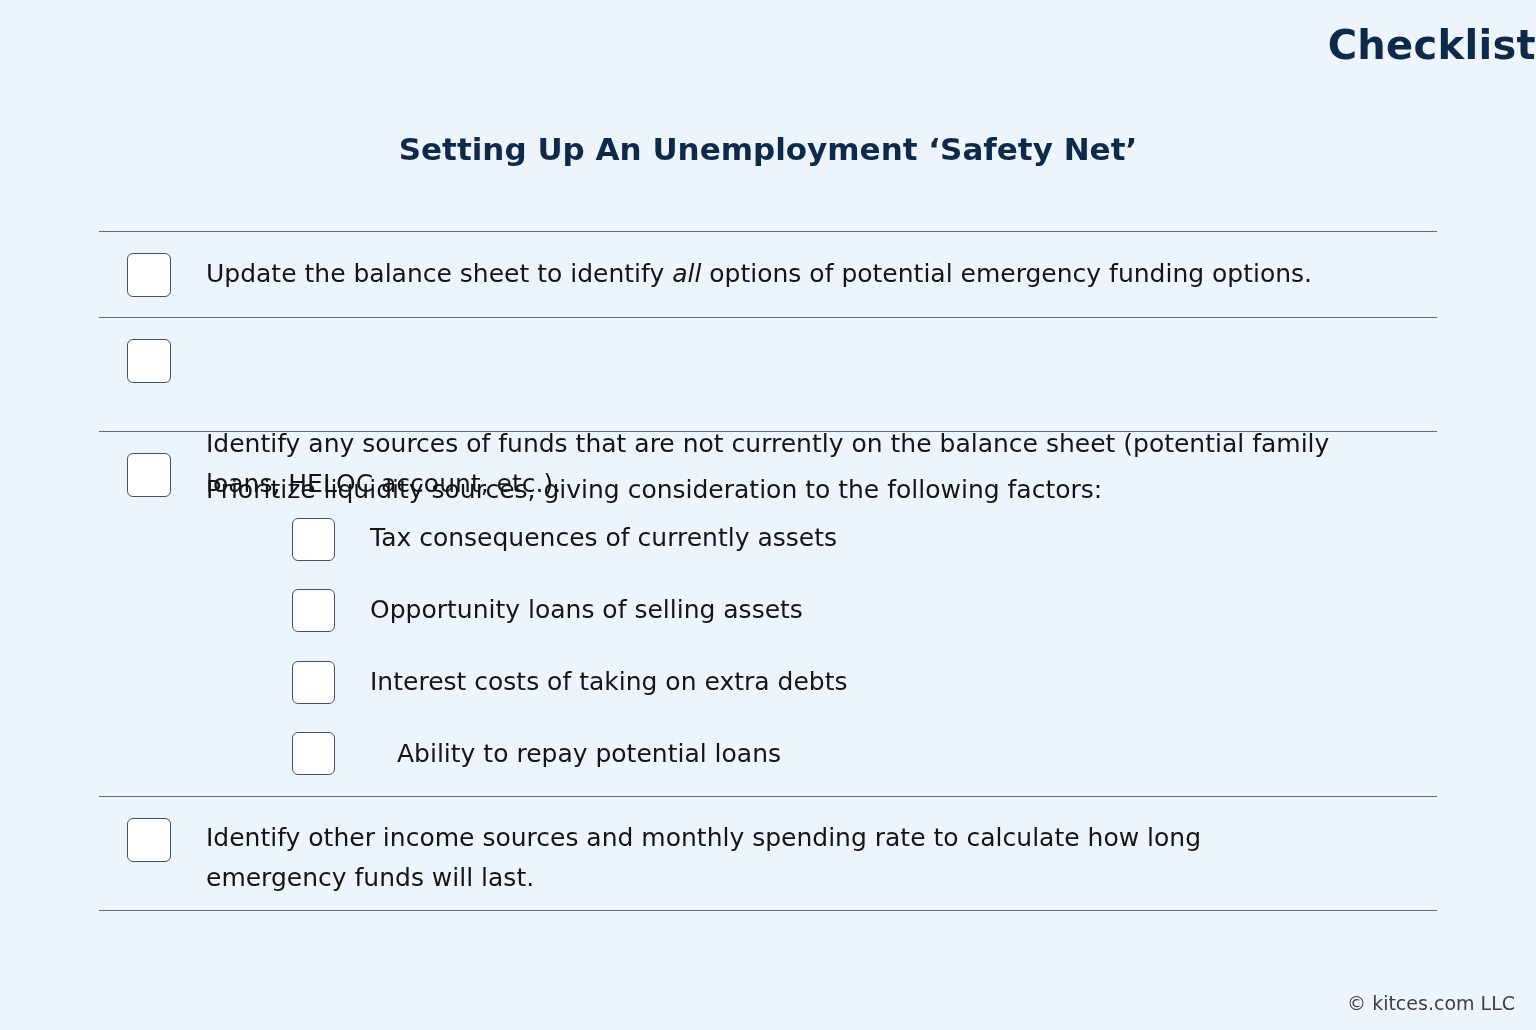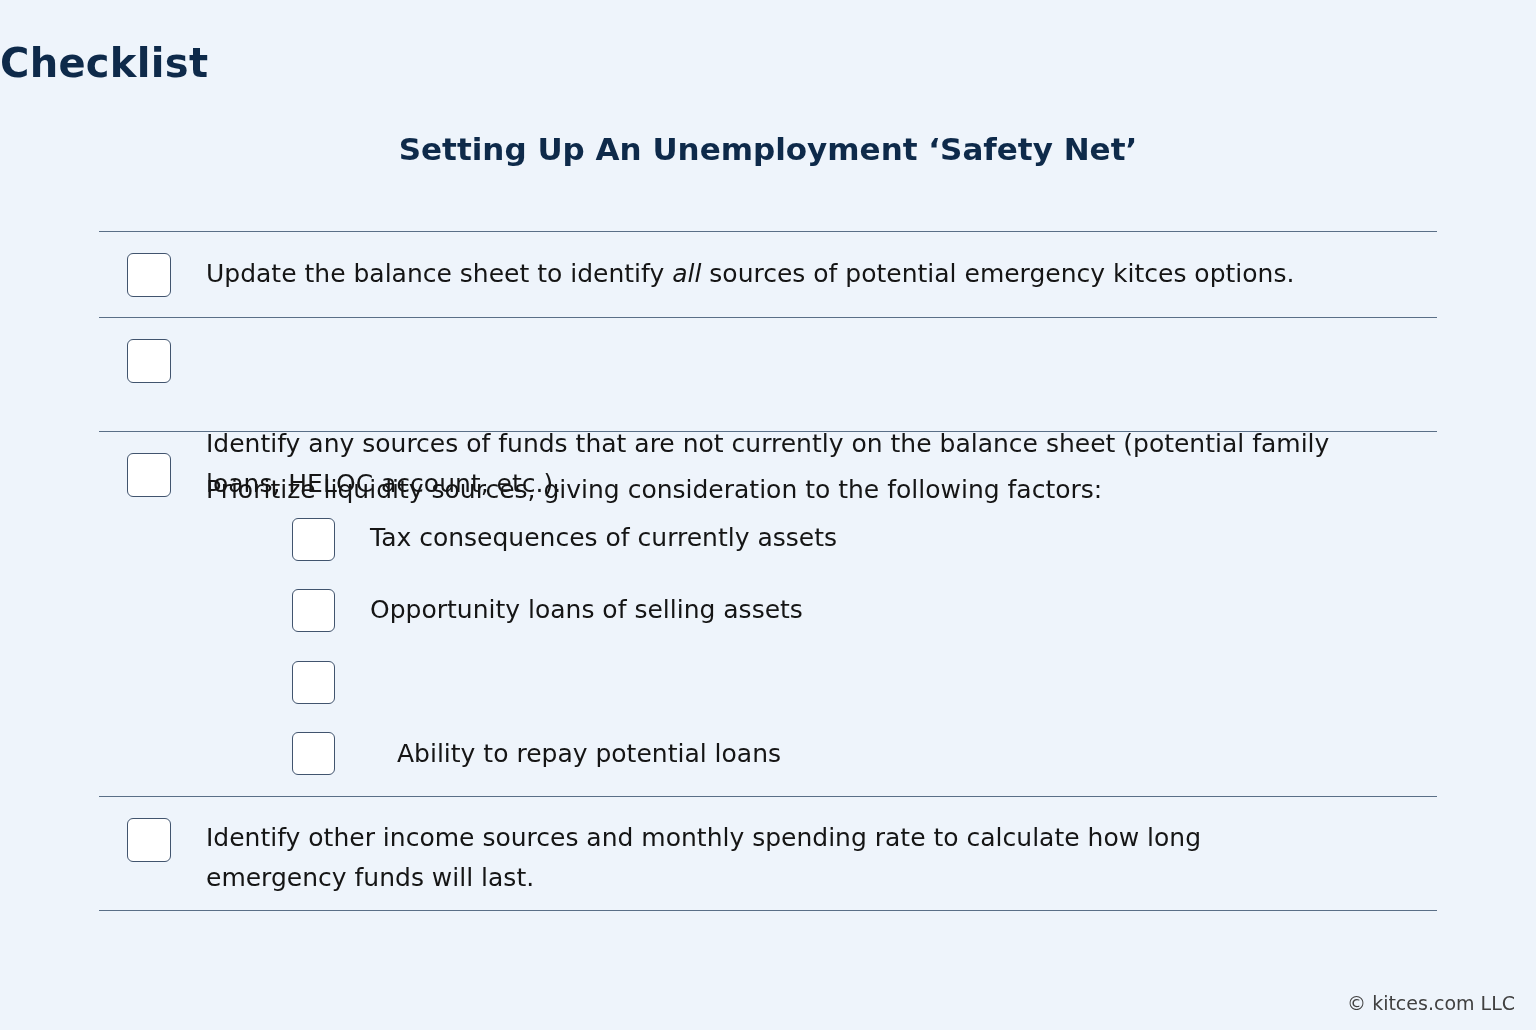--- a/index.html
+++ b/index.html
@@ -12,22 +12,22 @@
       background: #EEF4FB;
       position: relative;
       overflow: hidden;
       font-family: "DejaVu Sans", "Liberation Sans", sans-serif;
       color: #111;
     }
     .title {
       position: absolute;
       left: 0;
       width: 1536px;
-      top: 40px;
-      text-align: left;
+      top: 22px;
+      text-align: right;
       font-size: 40px;
       font-weight: bold;
       color: #0E2A4A;
       letter-spacing: 0.3px;
     }
     .subtitle {
       position: absolute;
       left: 0;
       width: 1536px;
       top: 131px;
@@ -84,21 +84,21 @@
 <body>
 
 <div class="title">Checklist</div>
 <div class="subtitle">Setting Up An Unemployment ‘Safety Net’</div>
 
 <div class="checklist">
   <div class="hr"></div>
 
   <div class="item" style="height:85px;">
     <div class="cbox" style="left:28px; top:21px;"></div>
-    <div class="text" style="left:107px; top:22px;"><span>Update the balance sheet to identify </span><em>all</em><span> sources of potential emergency kitces options.</span></div>
+    <div class="text" style="left:107px; top:22px;"><span>Update the balance sheet to identify </span><em>all</em><span> options of potential emergency funding options.</span></div>
   </div>
   <div class="hr"></div>
 
   <div class="item" style="height:113px;">
     <div class="cbox" style="left:28px; top:21px;"></div>
     <div class="text" style="left:107px; top:106px; top:106px;"></div>
     <div class="text" style="left:107px; top:146px;">loans, HELOC account, etc.).</div>
     <div class="text" style="left:107px; top:106px;">Identify any sources of funds that are not currently on the balance sheet (potential family</div>
   </div>
   <div class="hr"></div>
@@ -107,20 +107,21 @@
     <div class="cbox" style="left:28px; top:21px;"></div>
     <div class="text" style="left:107px; top:38px;text-align:right;">Prioritize liquidity sources, giving consideration to the following factors:</div>
 
     <div class="cbox sub" style="left:193px; top:86px;"></div>
     <div class="text" style="left:271px; top:86px;">Tax consequences of currently assets</div>
 
     <div class="cbox sub" style="left:193px; top:157px;"></div>
     <div class="text" style="left:271px; top:158px;">Opportunity loans of selling assets</div>
 
     <div class="cbox sub" style="left:193px; top:229px;"></div>
+    <div class="text" style="left:271px; top:230px;">Interest costs of taking on extra debts</div>
 
     <div class="cbox sub" style="left:193px; top:300px;"></div>
     <div class="text" style="left:282px; top:302px;margin-left:16px;">Ability to repay potential loans</div>
   </div>
   <div class="hr"></div>
 
   <div class="item" style="height:113px;">
     <div class="cbox" style="left:28px; top:21px;"></div>
     <div class="text" style="left:107px; top:21px;">Identify other income sources and monthly spending rate to calculate how long</div>
     <div class="text" style="left:107px; top:61px;">emergency funds will last.</div>

